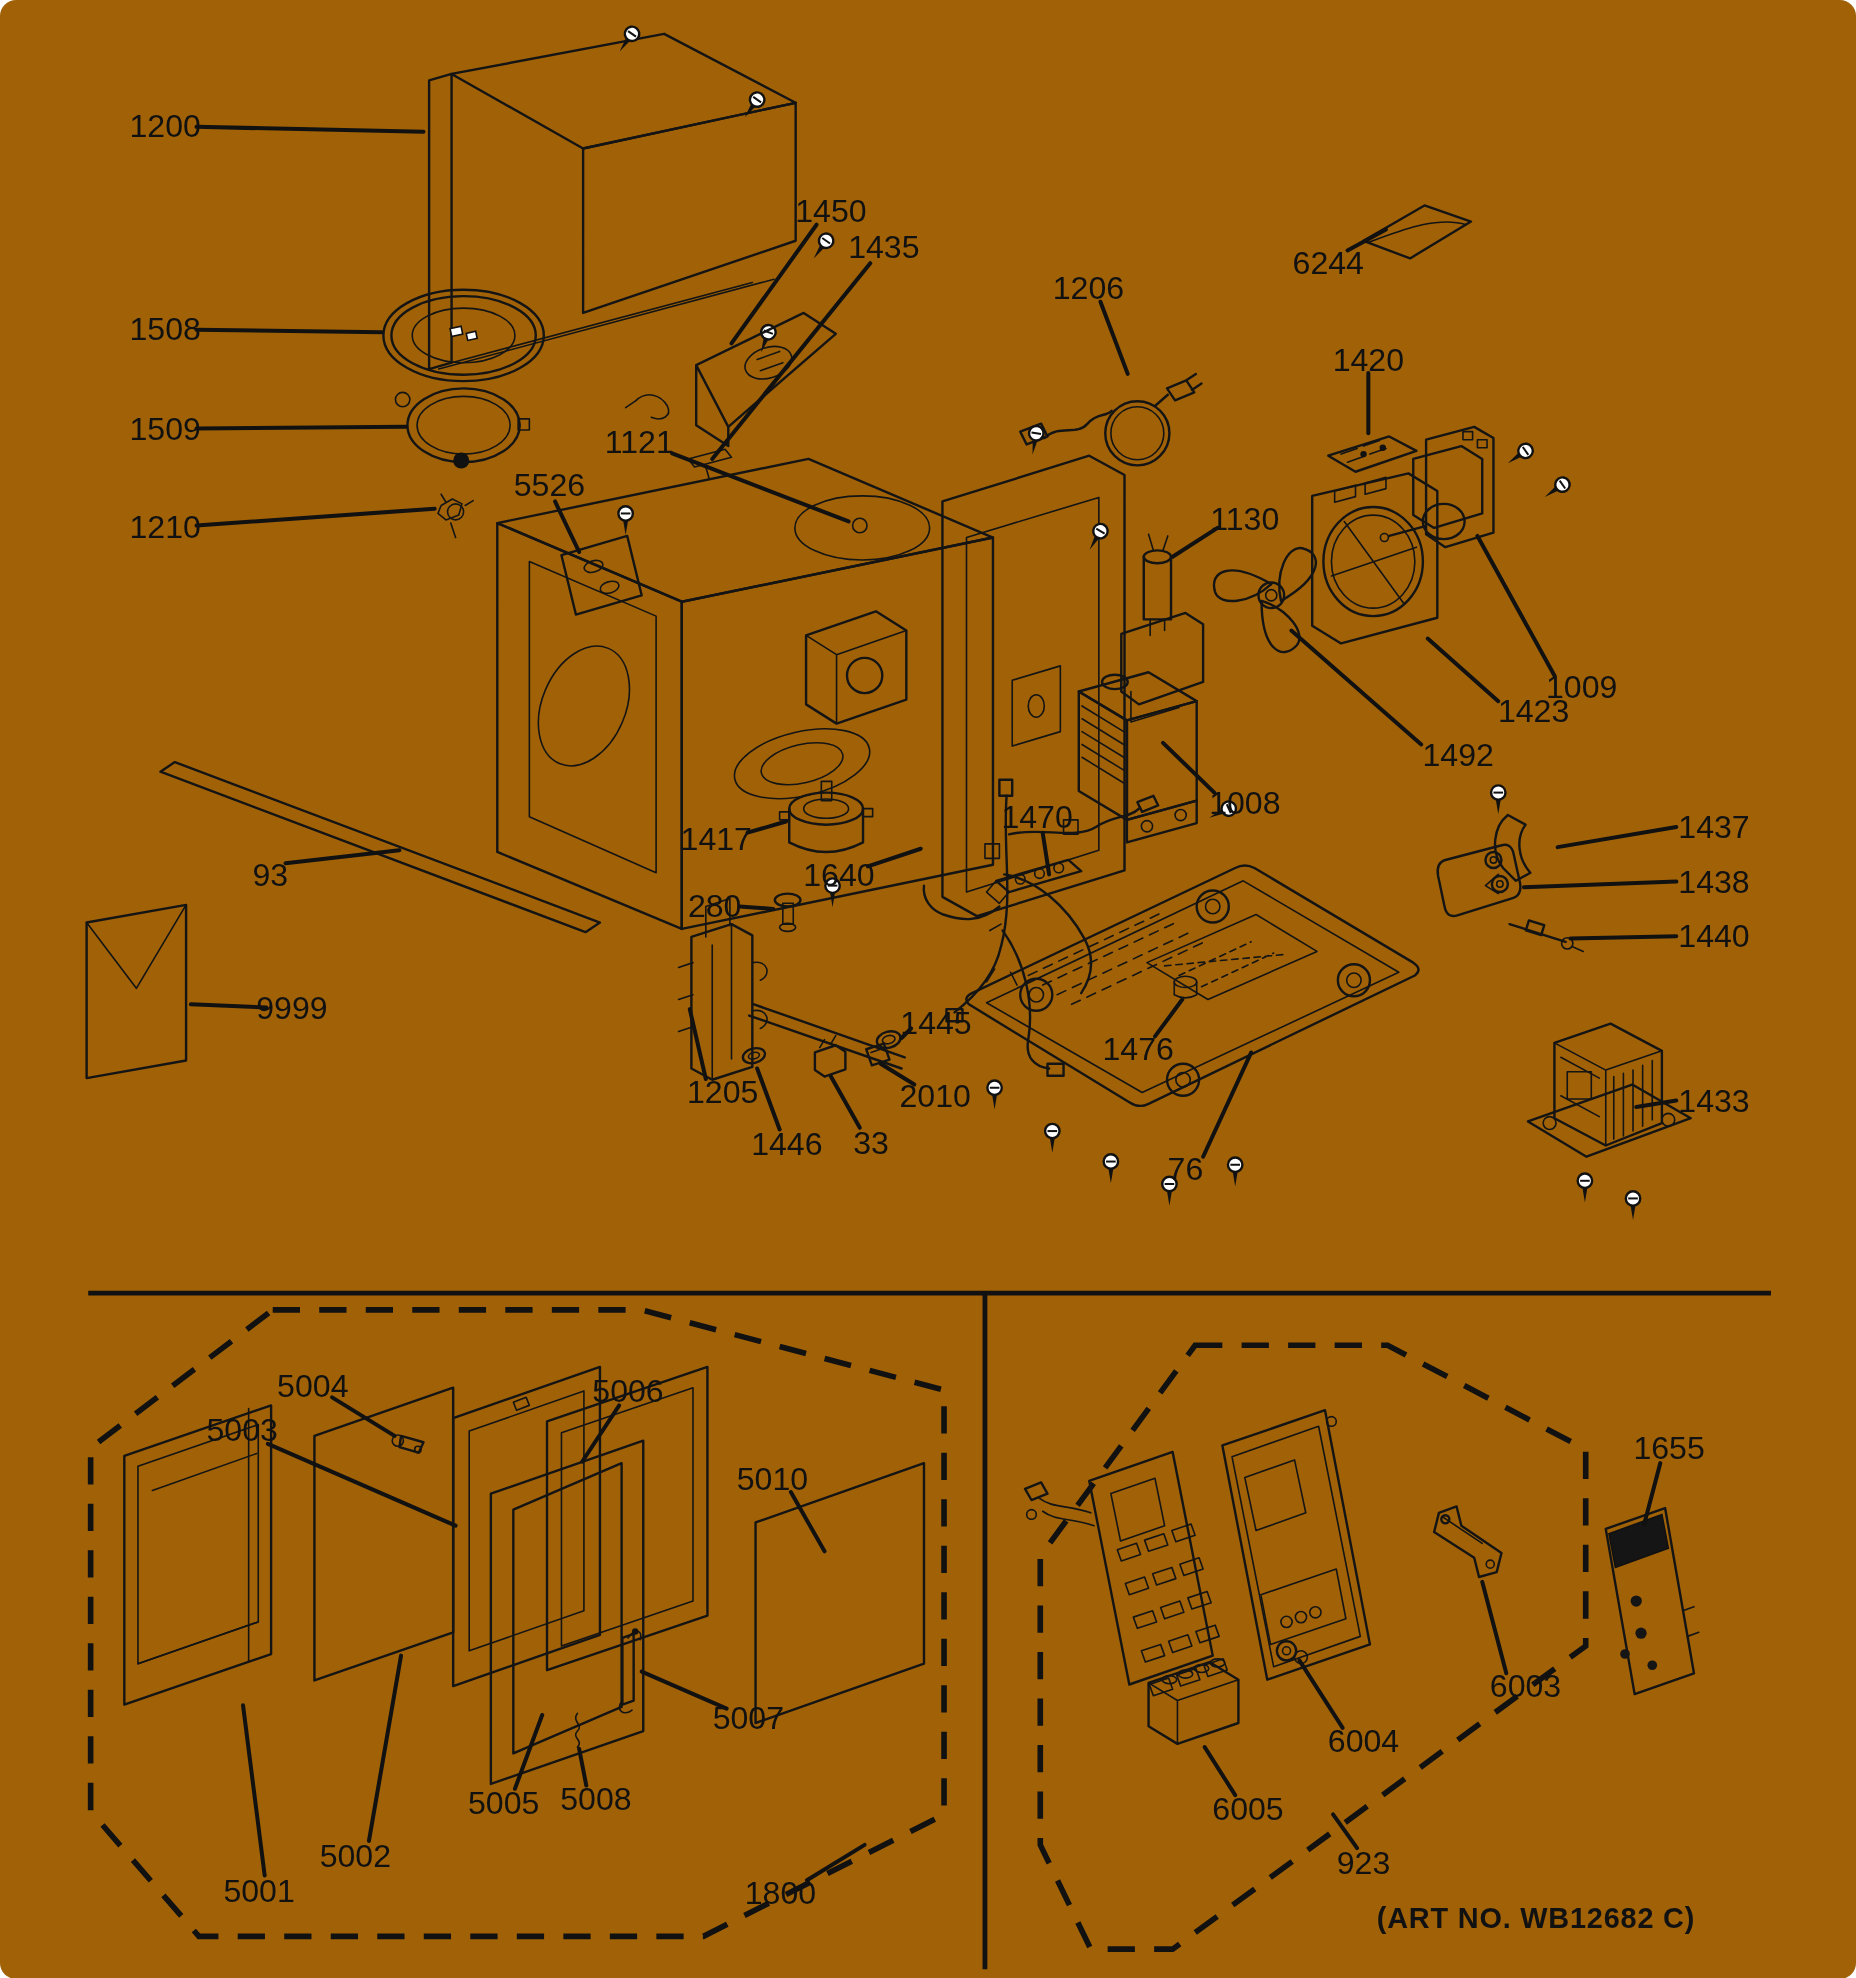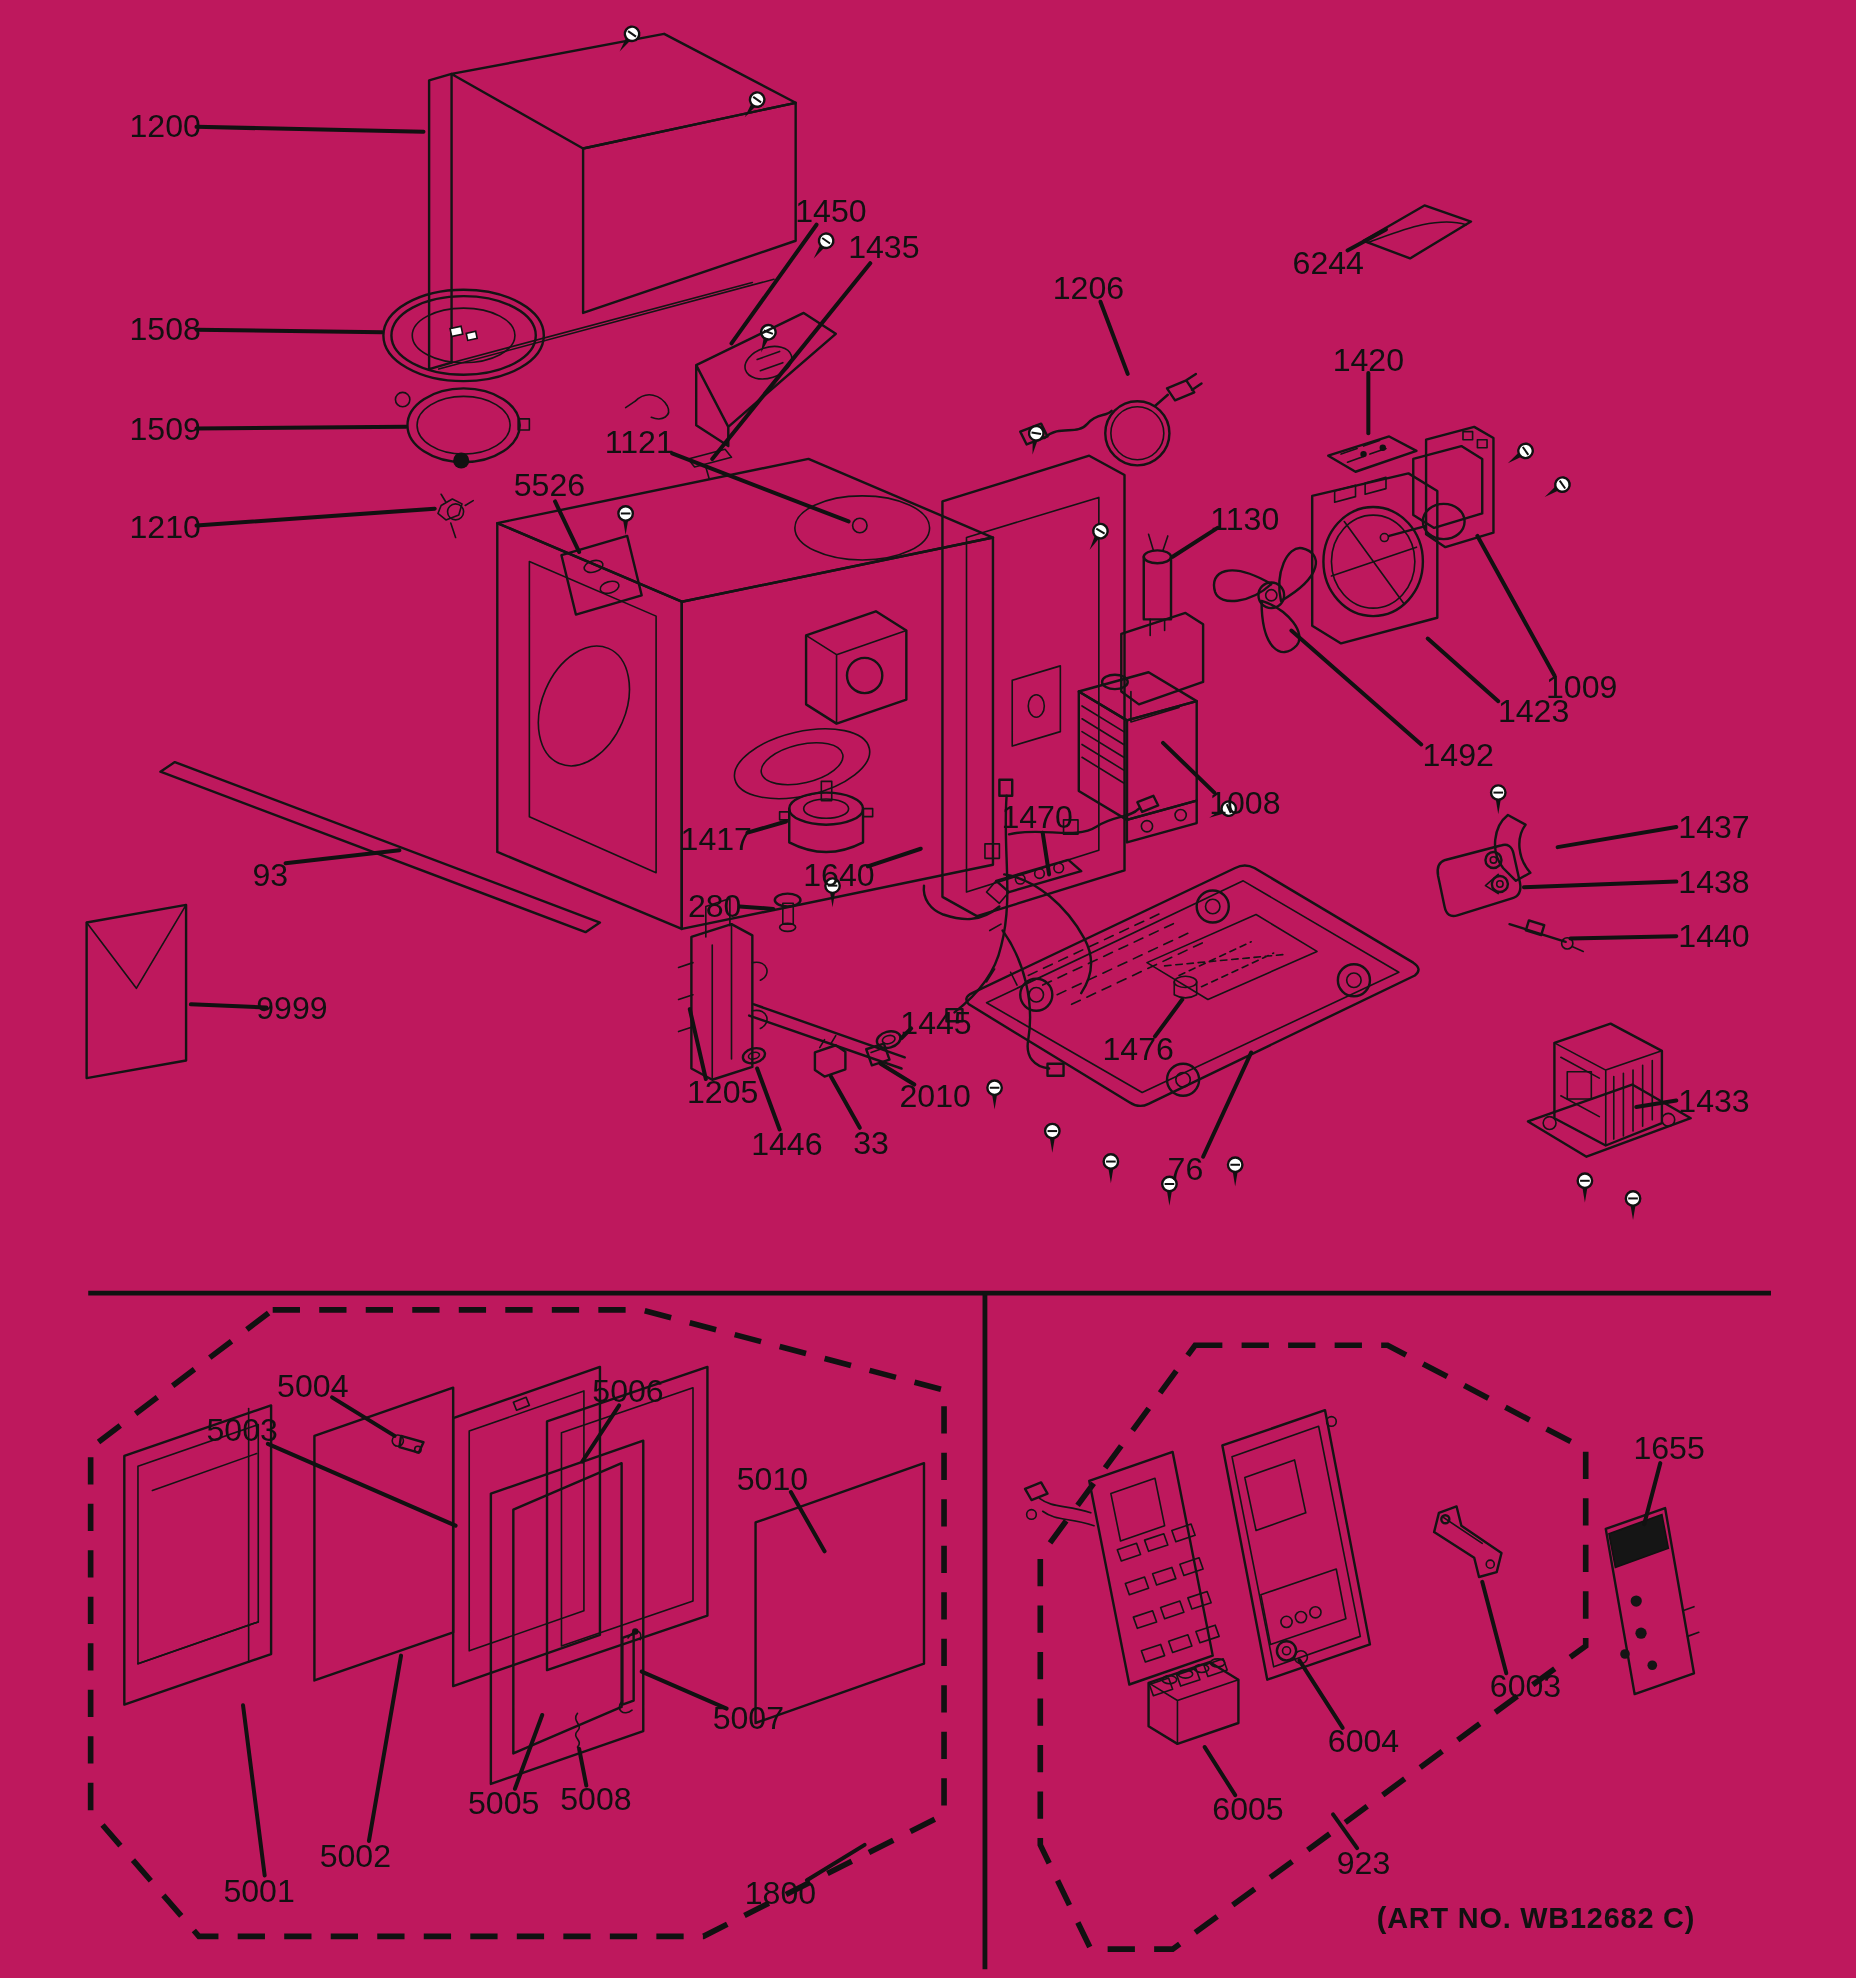--- a/index.html
+++ b/index.html
@@ -1,16 +1,16 @@
 <!DOCTYPE html>
 <html style="font-size:13px"><head>
 <meta charset="utf-8">
 <style>
   html,body{margin:0;padding:0;background:#fff;}
-  .page{position:relative;width:1856px;height:1979px;background:#be185d;overflow:hidden;}
+  .page{position:relative;width:1856px;height:1979px;background:#a16207;overflow:hidden;border-radius:16px;}
   svg{position:absolute;left:0;top:0;}
   .part{fill:none;stroke:#141414;stroke-width:3;stroke-linejoin:round;stroke-linecap:round;}
   .thin{stroke-width:2;}
   .lbl{font:40px "Liberation Sans",sans-serif;fill:#111;text-anchor:middle;}
   .art{font:bold 36px "Liberation Sans",sans-serif;fill:#111;text-anchor:middle;letter-spacing:1px;}
   .leader{stroke:#111;stroke-width:5;stroke-linecap:round;fill:none;}
   .dash{fill:none;stroke:#111;stroke-width:7;stroke-dasharray:34 24;stroke-linejoin:miter;}
   .divider{stroke:#111;stroke-width:6;}
 </style>
 </head>

